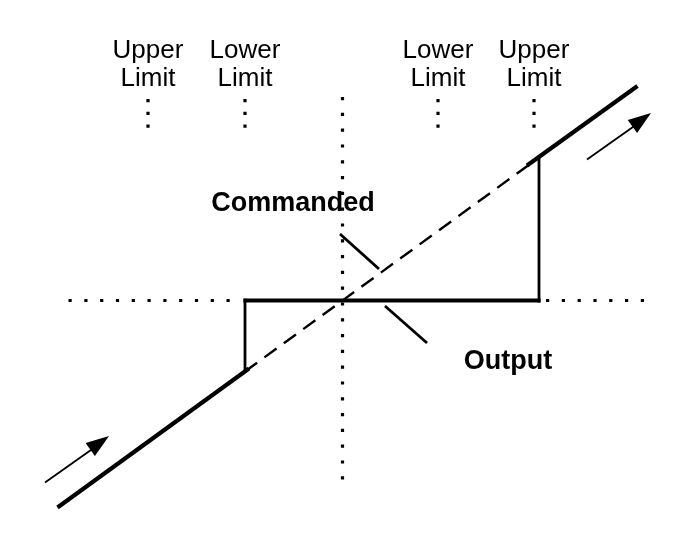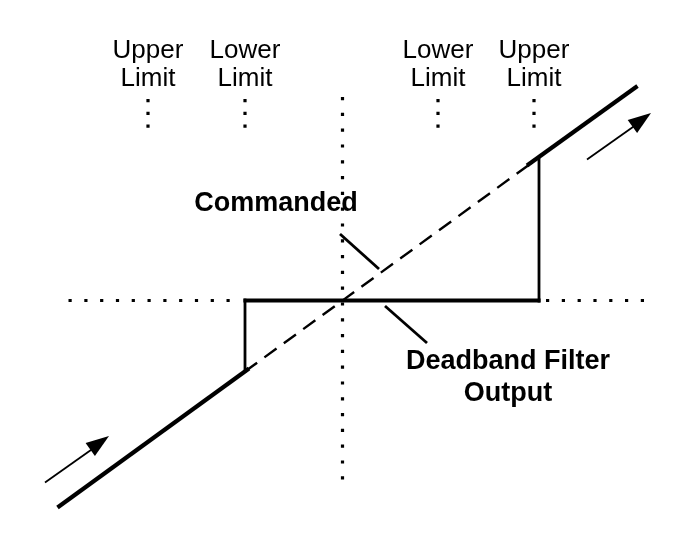--- a/index.html
+++ b/index.html
@@ -92,21 +92,20 @@
   </div>
   <div class="lbl limit-label" style="left:378px; top:35px;">
     <div>Lower</div>
     <div>Limit</div>
   </div>
   <div class="lbl limit-label" style="left:474px; top:35px;">
     <div>Upper</div>
     <div>Limit</div>
   </div>
 
-  <div class="lbl callout-label callout-commanded" style="left:156px; top:187px;">
+  <div class="lbl callout-label callout-commanded" style="left:173px; top:187px;">
     <div>Commanded</div>
   </div>
   <div class="lbl callout-label callout-deadband" style="left:368px; top:344px;">
-    <div>Deadband Filter</div>
     <div>Output</div>
   </div>
 
 </div>
 
 </body></html>

